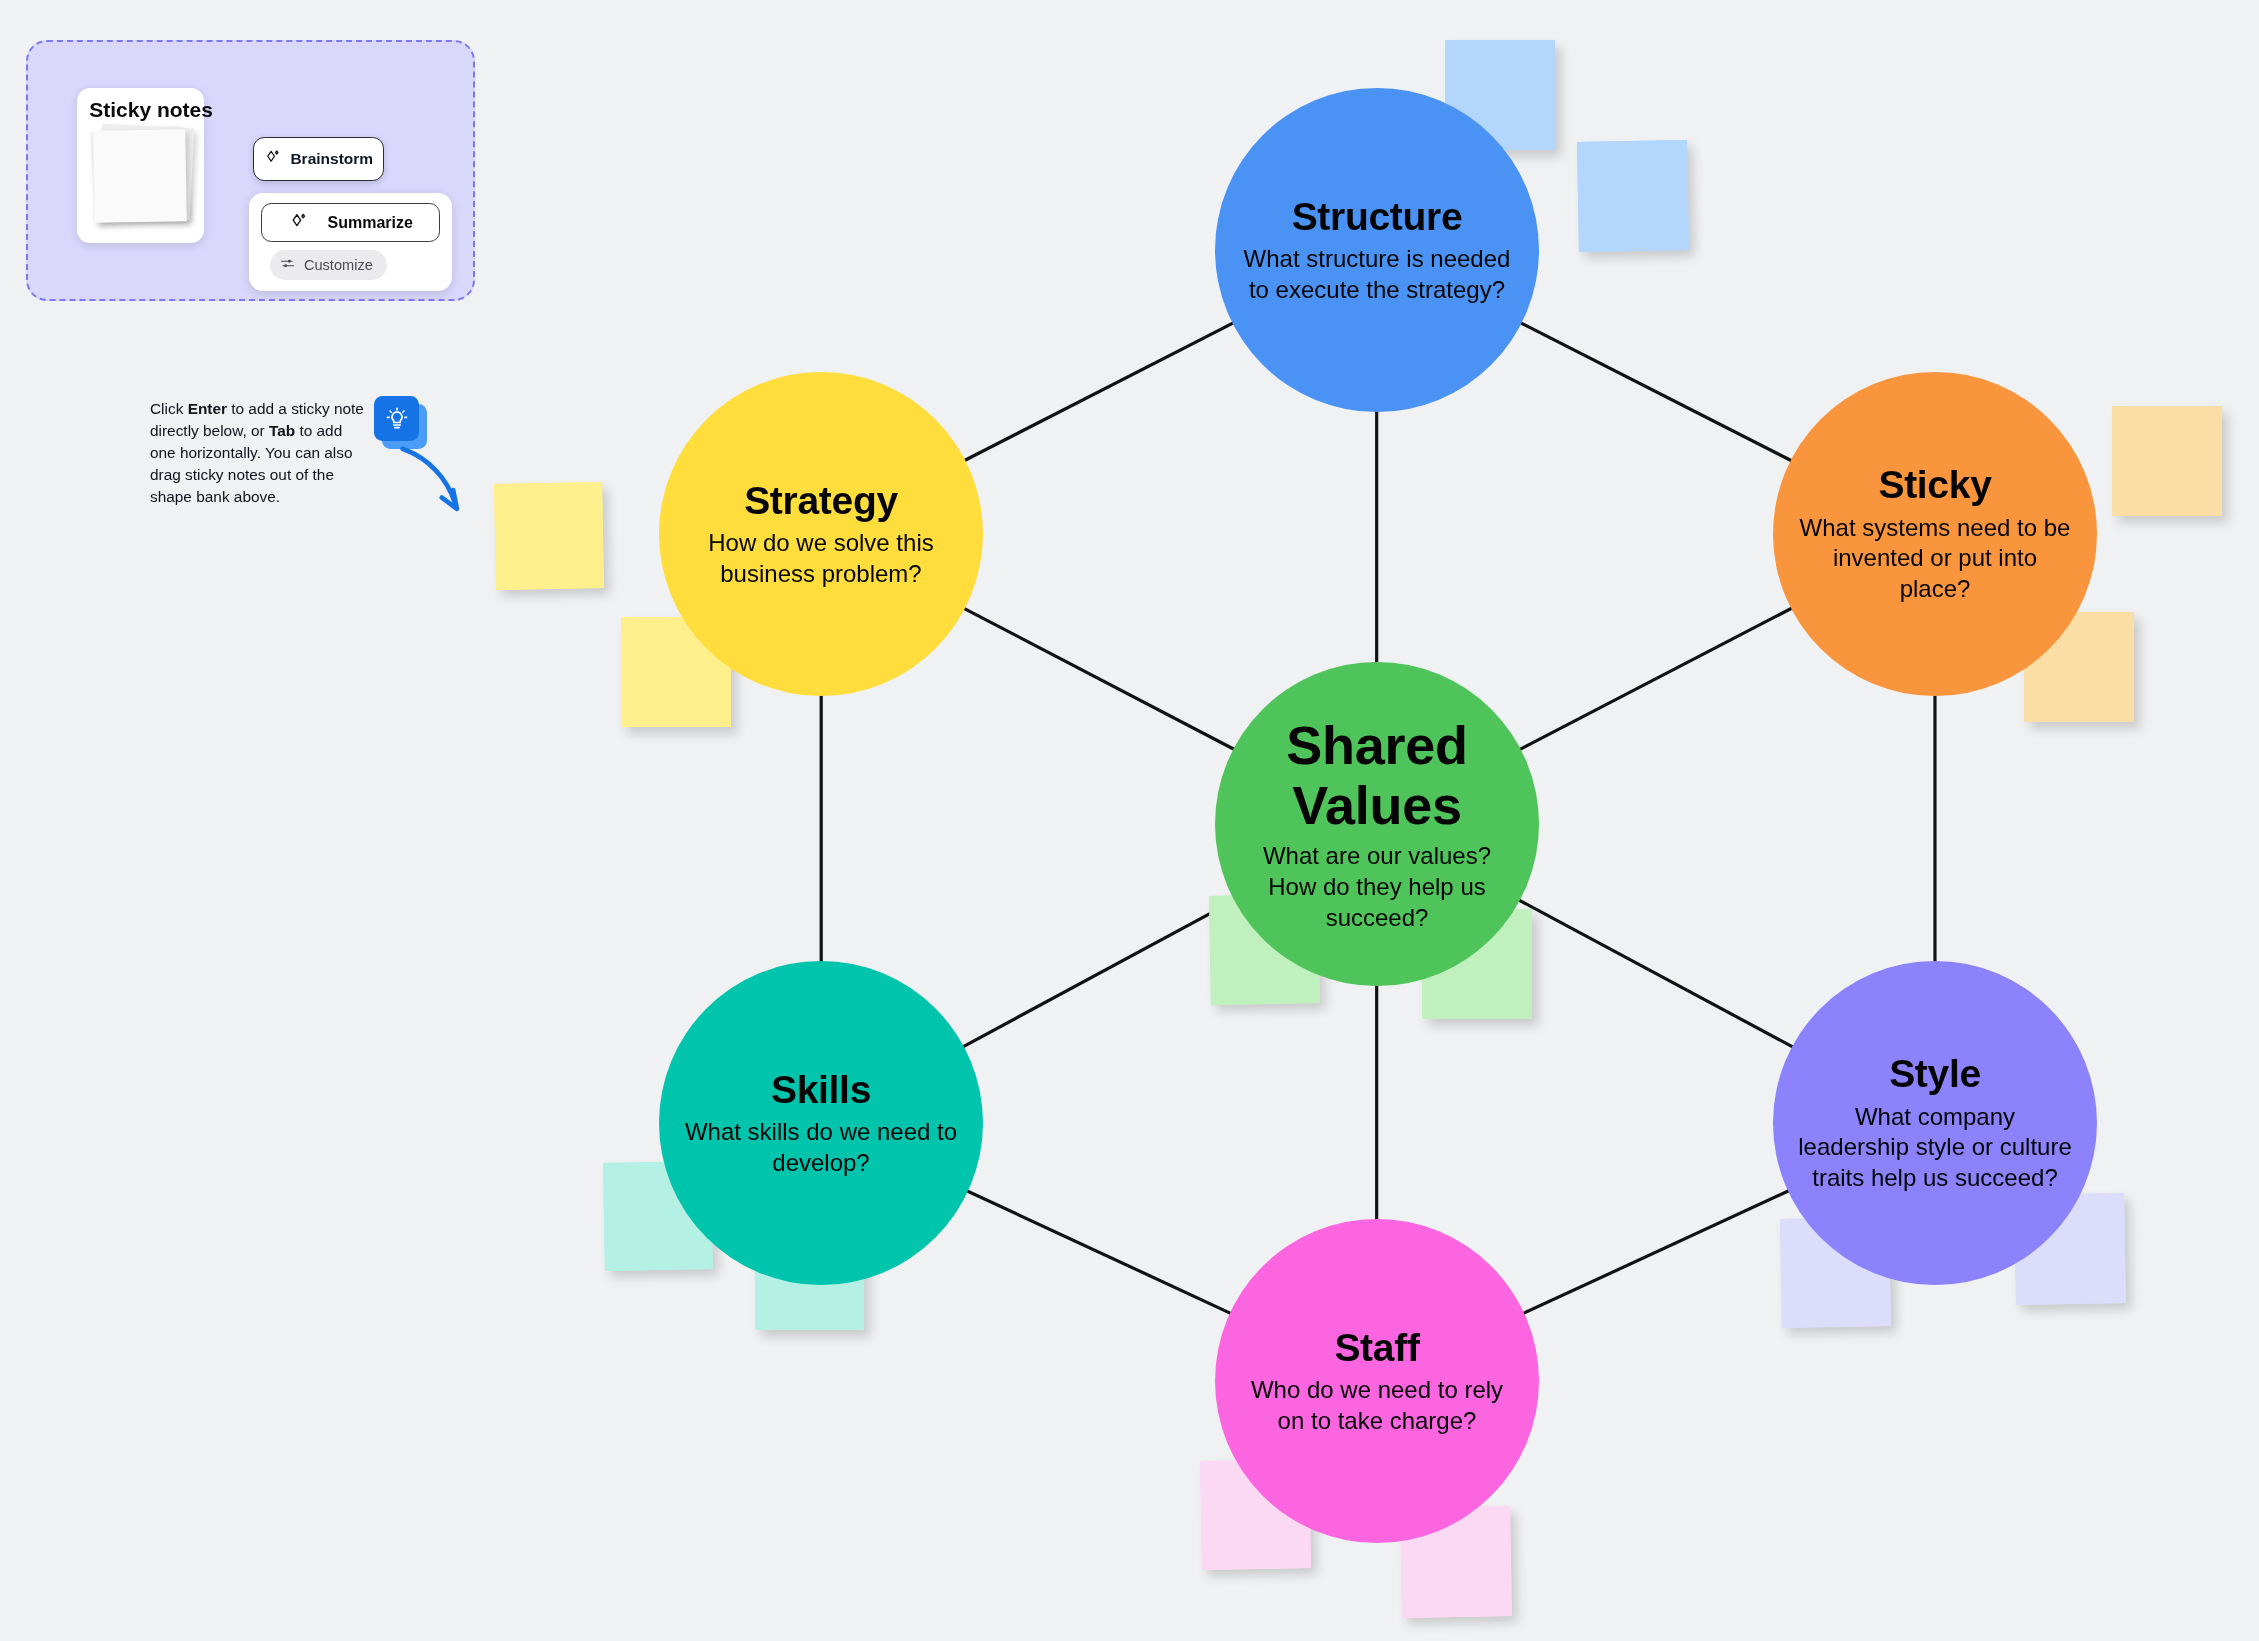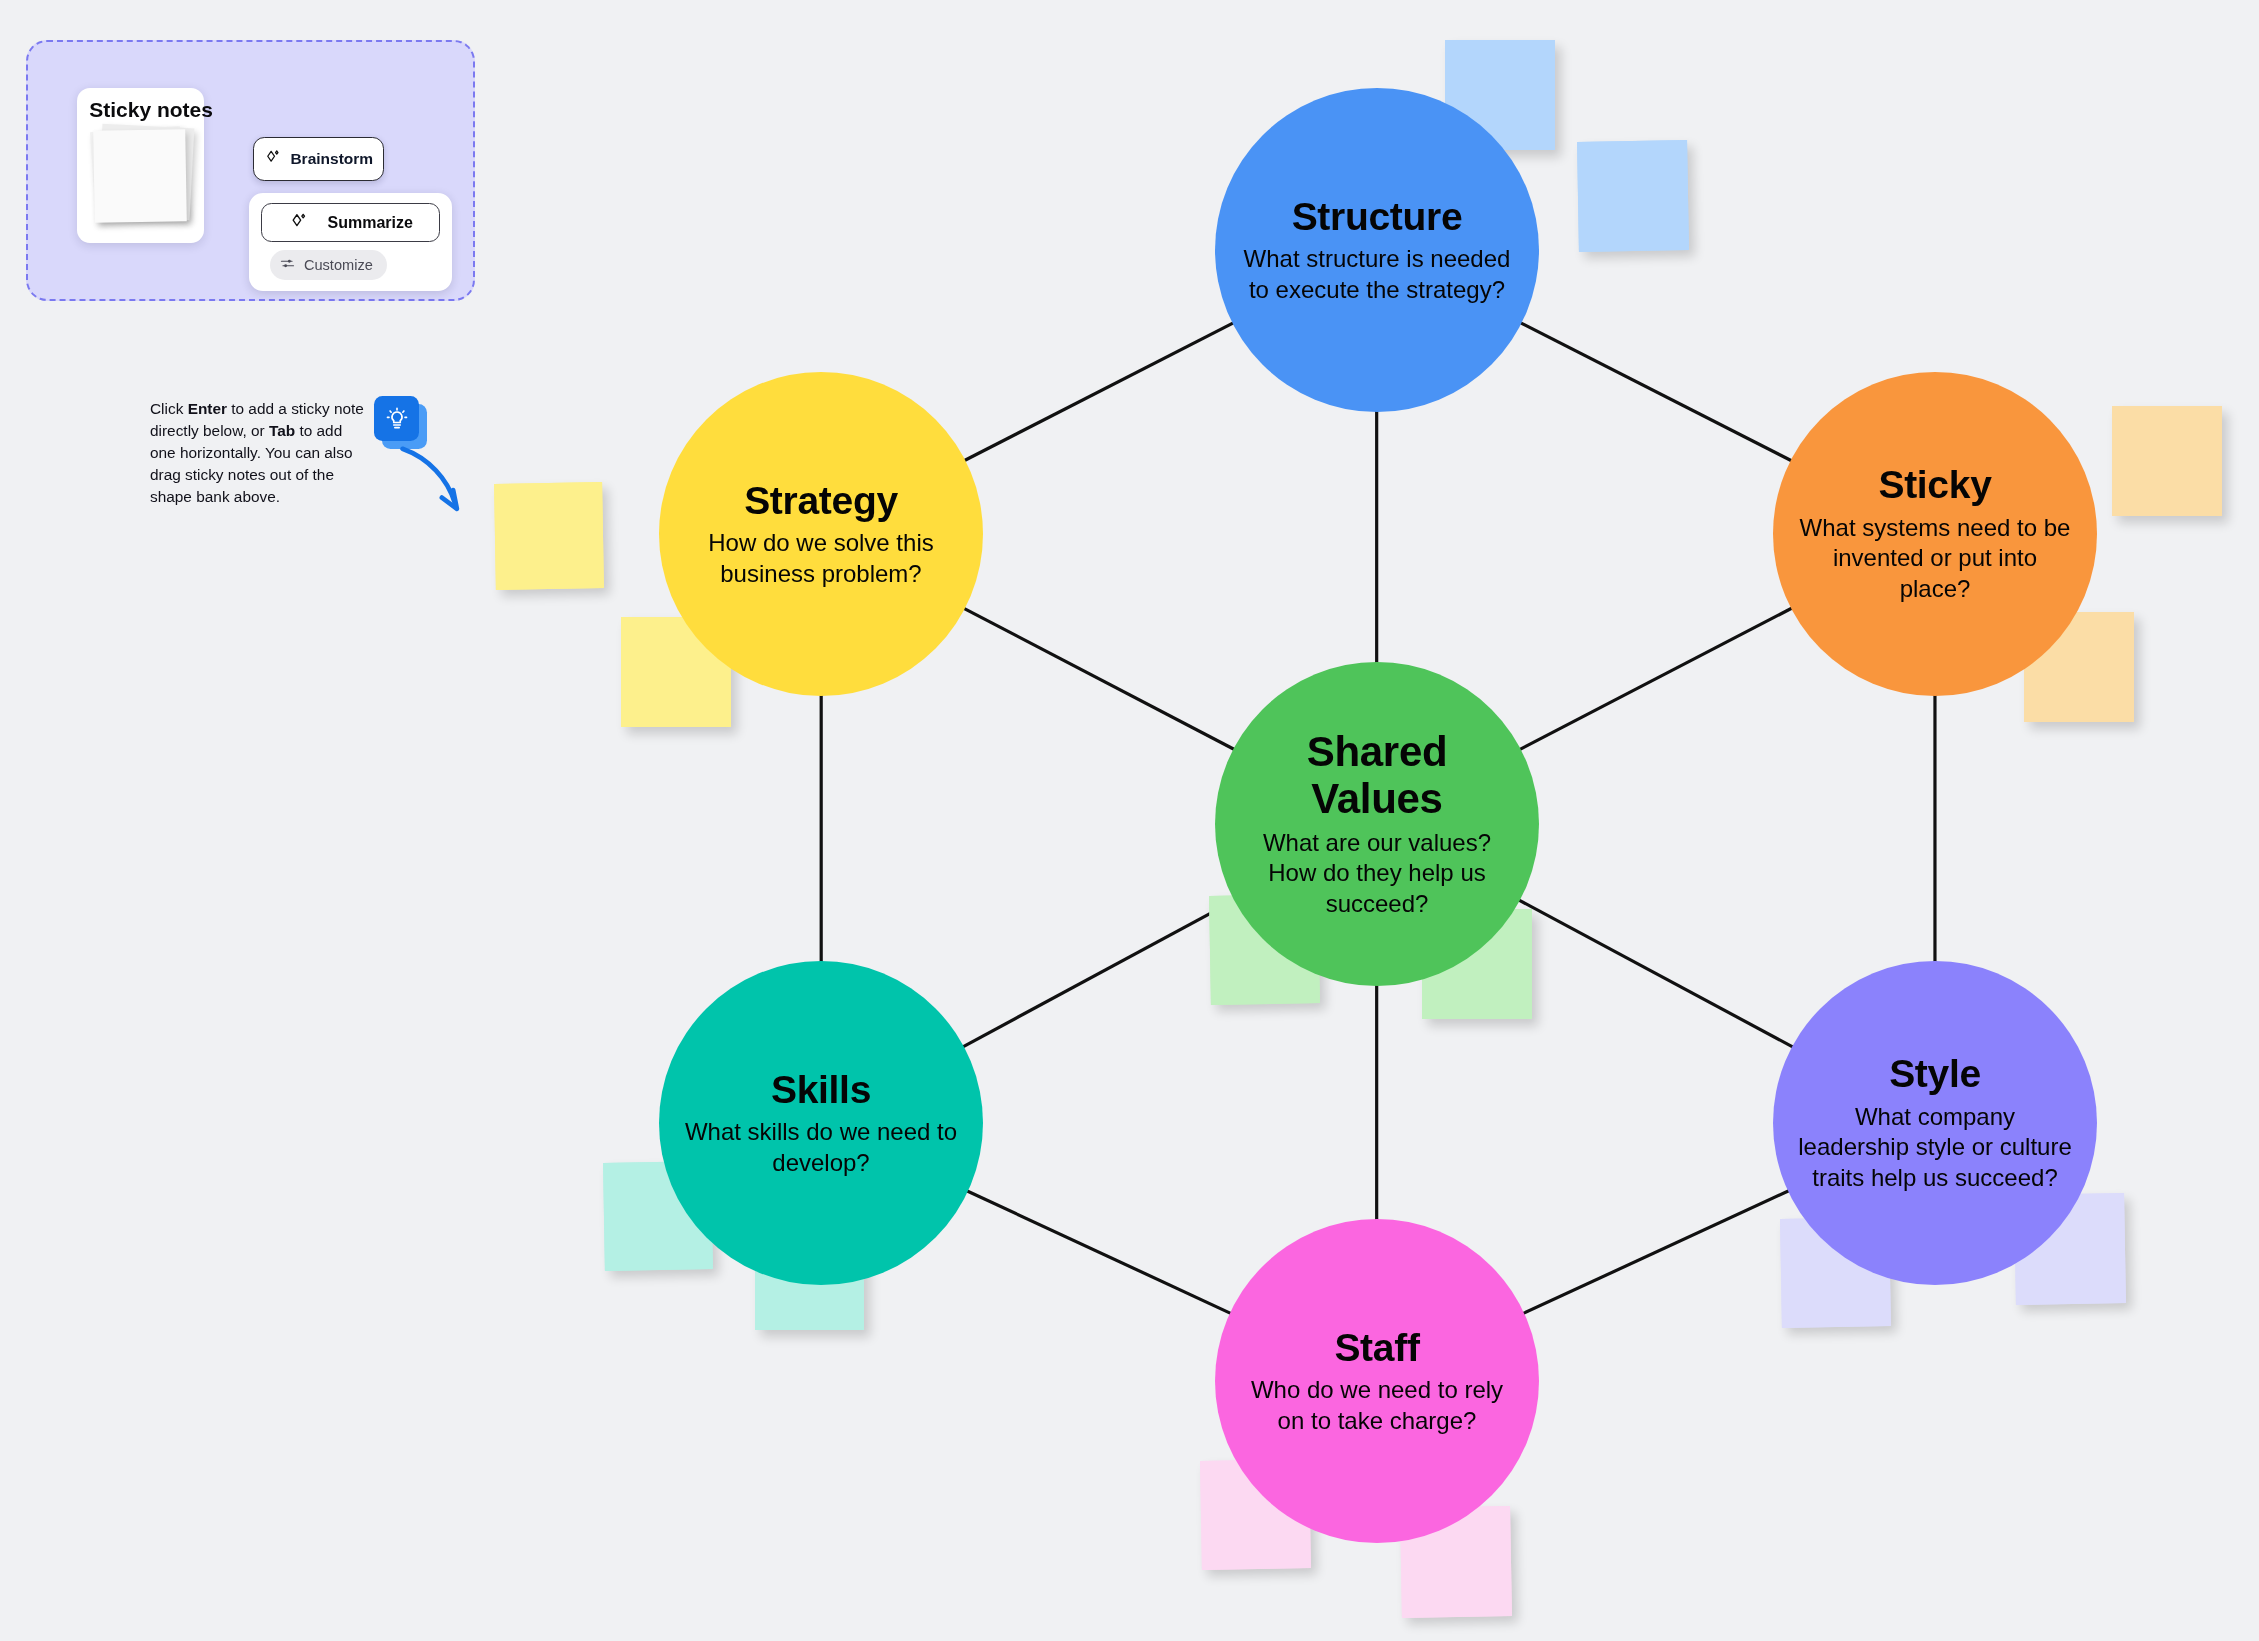--- a/index.html
+++ b/index.html
@@ -30,21 +30,21 @@
     color: #050505;
     padding: 0 24.5px;
   }
   .node .n-title {
     font-size: 39px; font-weight: 700; letter-spacing: -0.3px;
     line-height: 1.12; margin-bottom: 5.6px;
   }
   .node .n-sub {
     font-size: 24px; font-weight: 400; line-height: 1.28;
   }
-  .node.big .n-title { font-size: 42px; }
+  .node.big .n-title { font-size: 54px; }
 
   
   #shape-bank {
     position: absolute; left: 26px; top: 40px;
     width: 449px; height: 261px;
     background: #d9d8fb;
     border: 2.8px dashed #7b79f0;
     border-radius: 21px;
     z-index: 5;
   }

